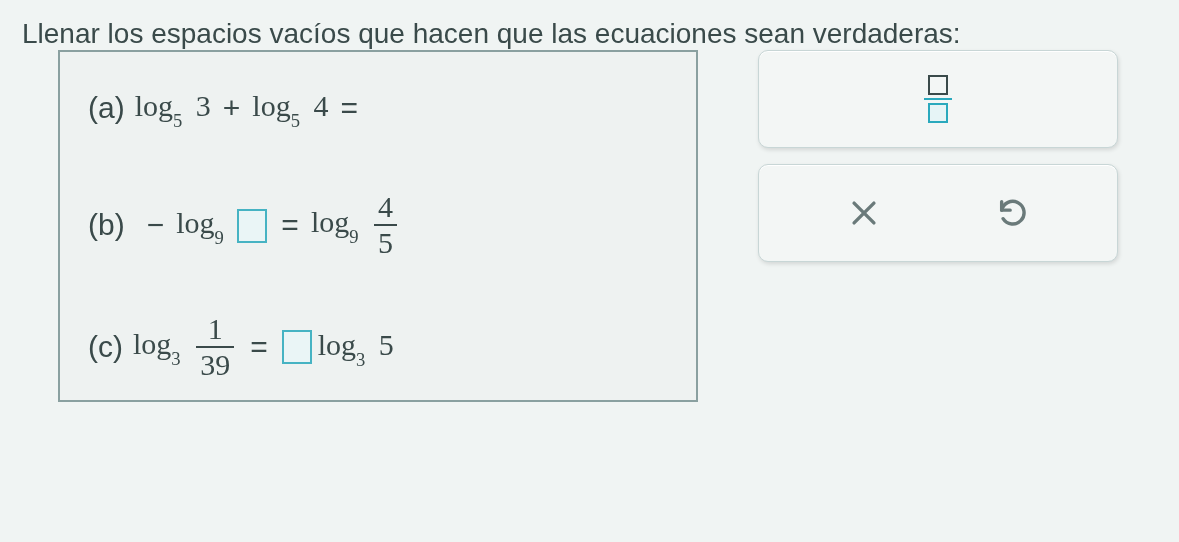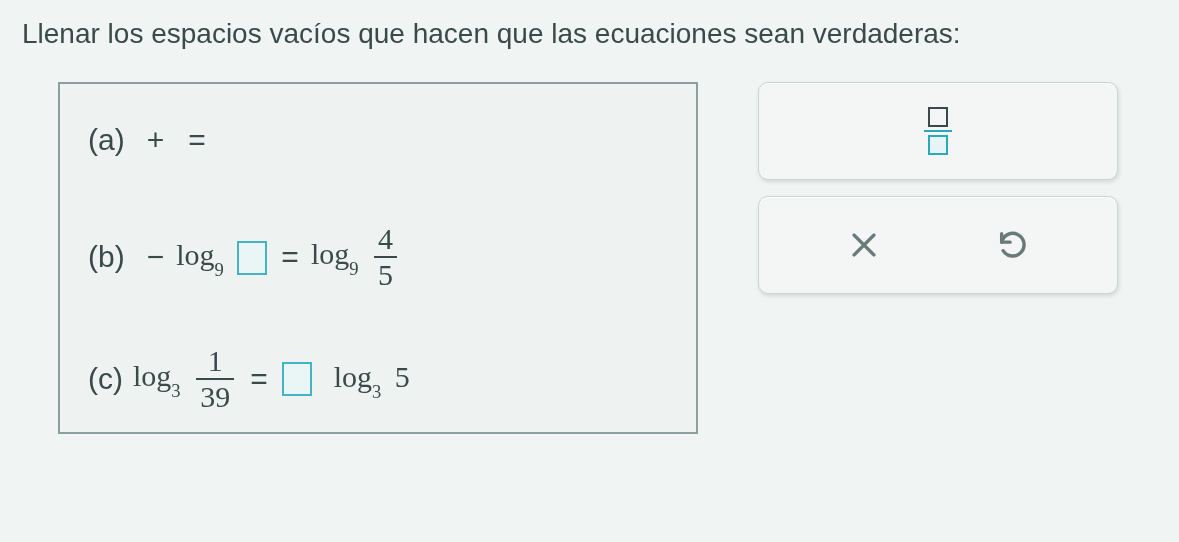--- a/index.html
+++ b/index.html
@@ -8,21 +8,20 @@
       background: #f0f4f3;
       width: 1179px;
       height: 542px;
       padding: 18px;
       color: #3a4a4a;
       position: relative;
     }
     .instruction {
       font-size: 28px;
       color: #3a4a4a;
-      margin-bottom: 32px;
       padding-left: 4px;
     }
     .content-row {
       display: flex;
       align-items: flex-start;
       gap: 60px;
       padding-left: 40px;
     }
     .equations-box {
       border: 2px solid #8aa0a0;
@@ -116,21 +115,29 @@
 </head>
 <body>
 
 <div class="instruction">Llenar los espacios vacíos que hacen que las ecuaciones sean verdaderas:</div>
 
 <div class="content-row">
   <div class="equations-box">
 
     <div class="eq-row">
       <span class="label">(a)</span>
+      <span class="log">
+        <span>log</span><span class="sub">5</span>
+        <span style="margin-left:6px;">3</span>
+      </span>
       <span class="op">+</span>
+      <span class="log">
+        <span>log</span><span class="sub">5</span>
+        <span style="margin-left:6px;">4</span>
+      </span>
       <span class="op">=</span>
     </div>
 
     <div class="eq-row">
       <span class="label">(b)</span>
       <span class="op">−</span>
       <span class="log">
         <span>log</span><span class="sub">9</span>
         <span class="blank" style="margin-left:6px;"></span>
       </span>
@@ -150,21 +157,21 @@
       <span class="log">
         <span>log</span><span class="sub">3</span>
         <span class="frac" style="margin-left:8px;">
           <span class="num">1</span>
           <span class="bar"></span>
           <span class="den">39</span>
         </span>
       </span>
       <span class="op">=</span>
       <span class="blank"></span>
-      <span class="log" style="margin-left:20px;">
+      <span class="log" style="margin-left:4px;">
         <span>log</span><span class="sub">3</span>
         <span style="margin-left:6px;">5</span>
       </span>
     </div>
 
   </div>
 
   <div class="tools">
     <div class="tool-top">
       <div class="frac-btn">

